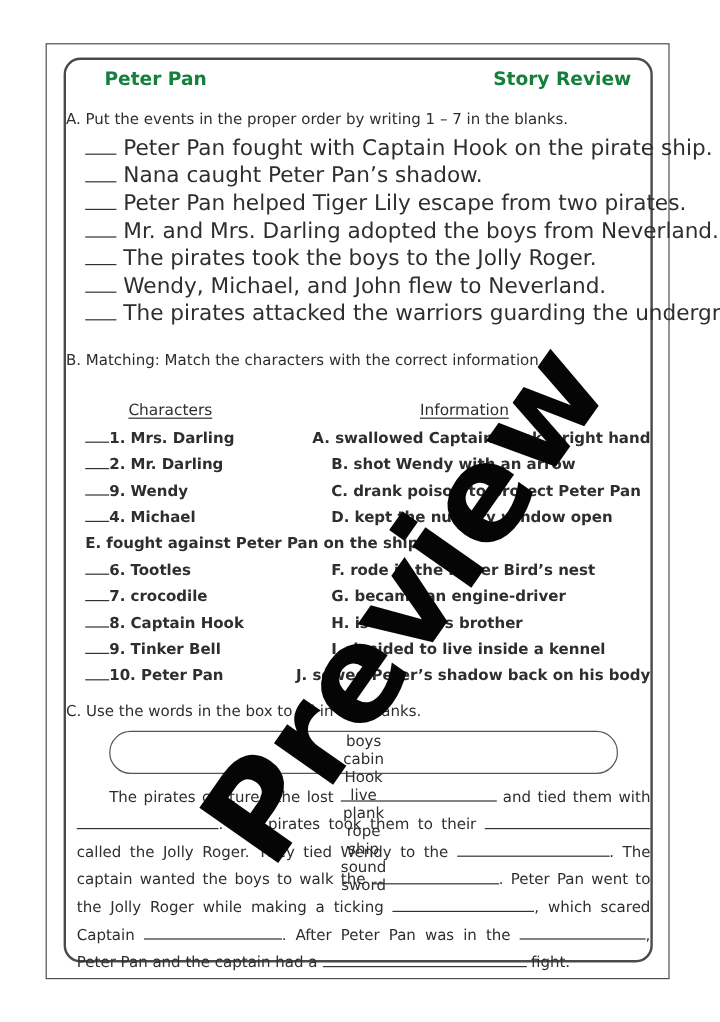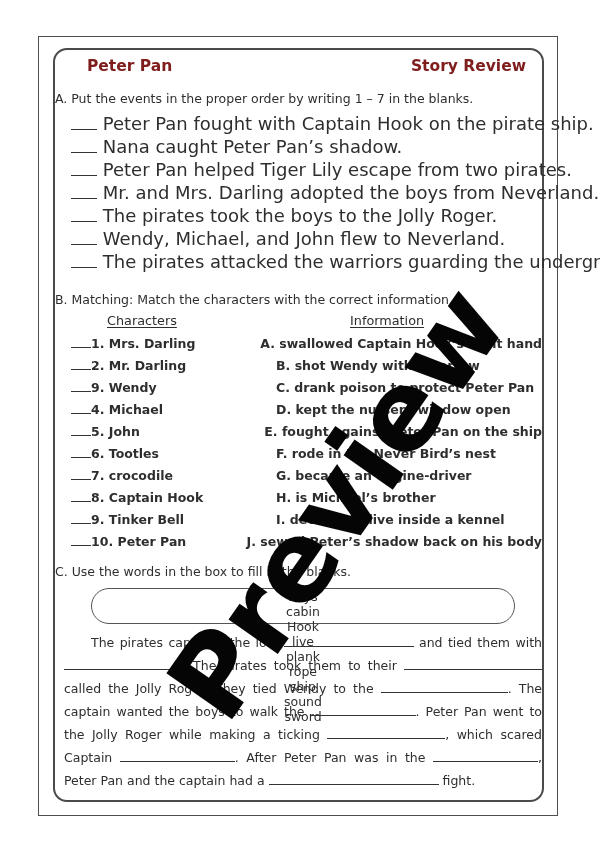--- a/index.html
+++ b/index.html
@@ -9,31 +9,31 @@
   .outer-border {
     position:absolute; left:38px; top:36px; width:520px; height:780px;
     border:1px solid #4f4f4f; background:#ffffff;
   }
   .inner-box {
     position:absolute; left:14px; top:11px; width:491px; height:754px;
     border:2px solid #4a4a4a; border-radius:14px; background:#ffffff;
   }
 
   .header-row { display:flex; justify-content:space-between; padding:7px 16px 0 32px; }
-  .wtitle { font-size:15.5px; font-weight:bold; color:#7f1d1d; }
+  .wtitle { font-size:15.5px; font-weight:bold; color:#15803d; }
 
   .sec-heading { font-size:12.5px; white-space:nowrap; }
   .heading-a { margin-top:16px; }
   .heading-b { margin-top:19px; }
   .heading-c { margin-top:11px; }
 
   .a-items { margin-top:6px; margin-left:16px; }
   .a-line { height:23px; line-height:23px; font-size:18px; white-space:nowrap; }
 
-  .b-headers { display:flex; margin-top:3px; margin-left:16px; height:19px; }
+  .b-headers { display:flex; margin-top:24px; margin-left:16px; height:19px; }
   .b-col1 { width:205px; }
   .b-col2 { flex:1; }
   .col-title { font-size:12.8px; text-decoration:underline; text-underline-offset:2px; white-space:nowrap; }
   .ch-title { margin-left:36px; display:inline-block; }
   .in-title { margin-left:74px; display:inline-block; }
 
   .b-rows { margin-top:4px; margin-left:16px; }
   .b-row { display:flex; height:22px; line-height:22px; font-size:12.5px; white-space:nowrap;font-weight:bold; }
 
   .word-box {
@@ -101,21 +101,20 @@
         </div>
         <div class="b-row">
           <div class="b-col1"><span class="blank" style="width: 20px;"></span><span>9. Wendy</span></div>
           <div class="b-col2"><span>C. drank poison to protect Peter Pan</span></div>
         </div>
         <div class="b-row">
           <div class="b-col1"><span class="blank" style="width: 20px;"></span><span>4. Michael</span></div>
           <div class="b-col2"><span>D. kept the nursery window open</span></div>
         </div>
         <div class="b-row">
-          <div class="b-col1"><span class="blank" style="width: 20px;"></span><span>5. John</span></div>
           <div class="b-col2"><span>E. fought against Peter Pan on the ship</span></div>
         </div>
         <div class="b-row">
           <div class="b-col1"><span class="blank" style="width: 20px;"></span><span>6. Tootles</span></div>
           <div class="b-col2"><span>F. rode in the Never Bird’s nest</span></div>
         </div>
         <div class="b-row">
           <div class="b-col1"><span class="blank" style="width: 20px;"></span><span>7. crocodile</span></div>
           <div class="b-col2"><span>G. became an engine-driver</span></div>
         </div>

